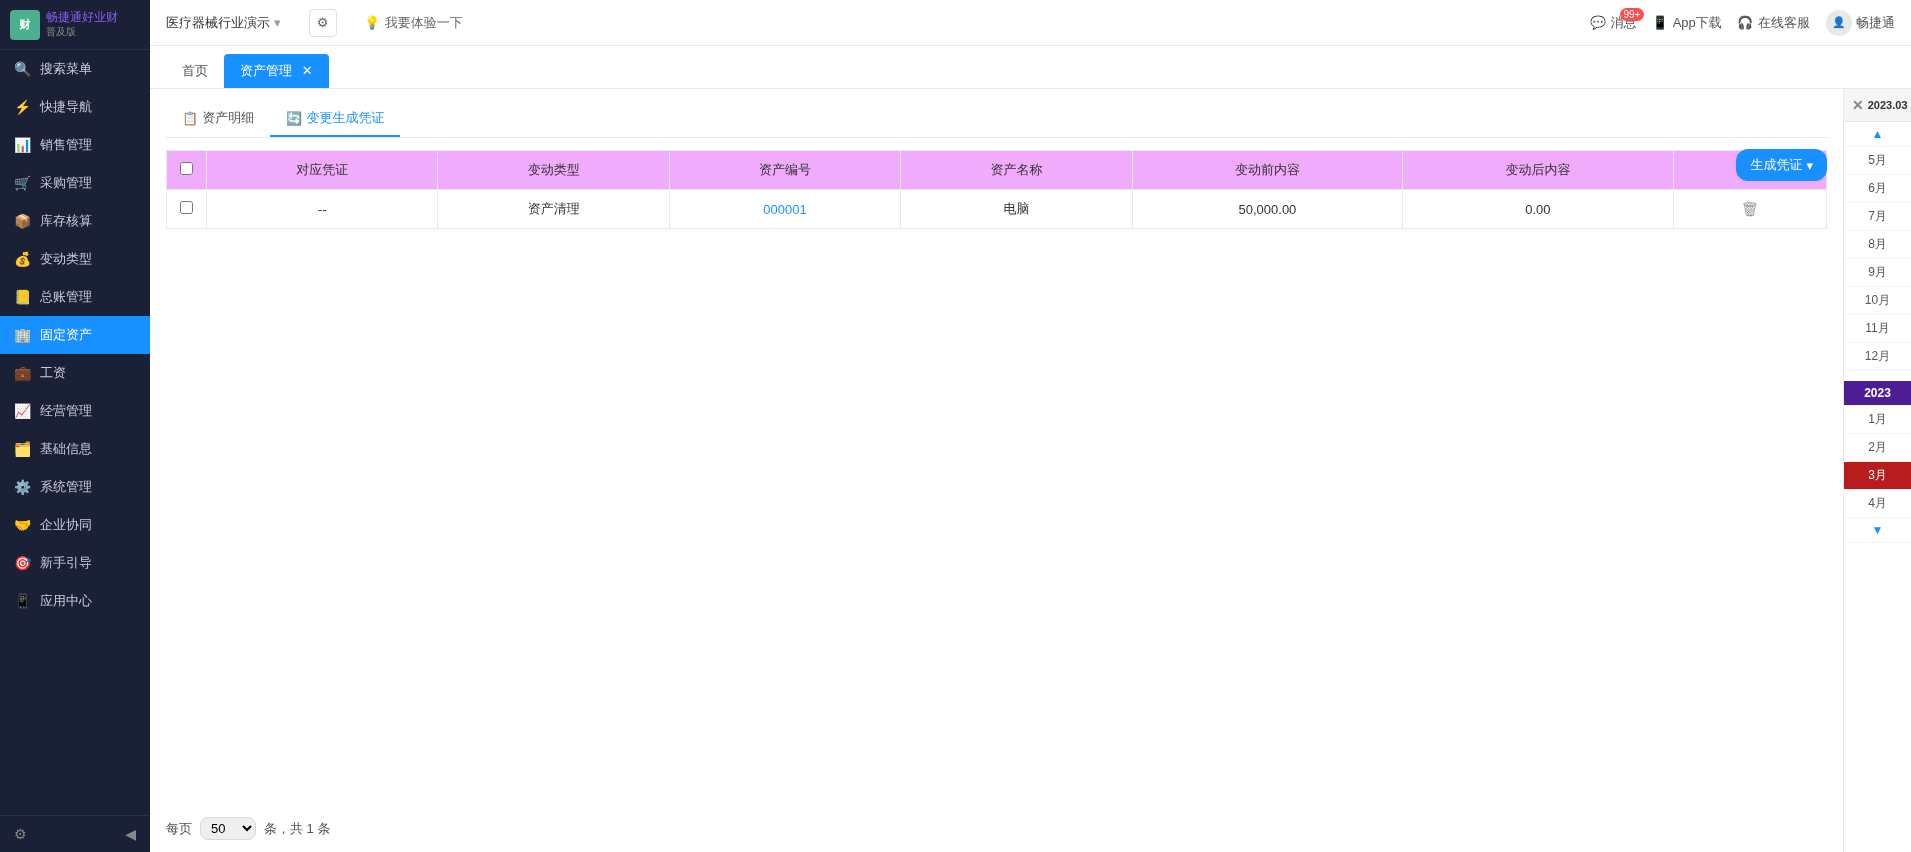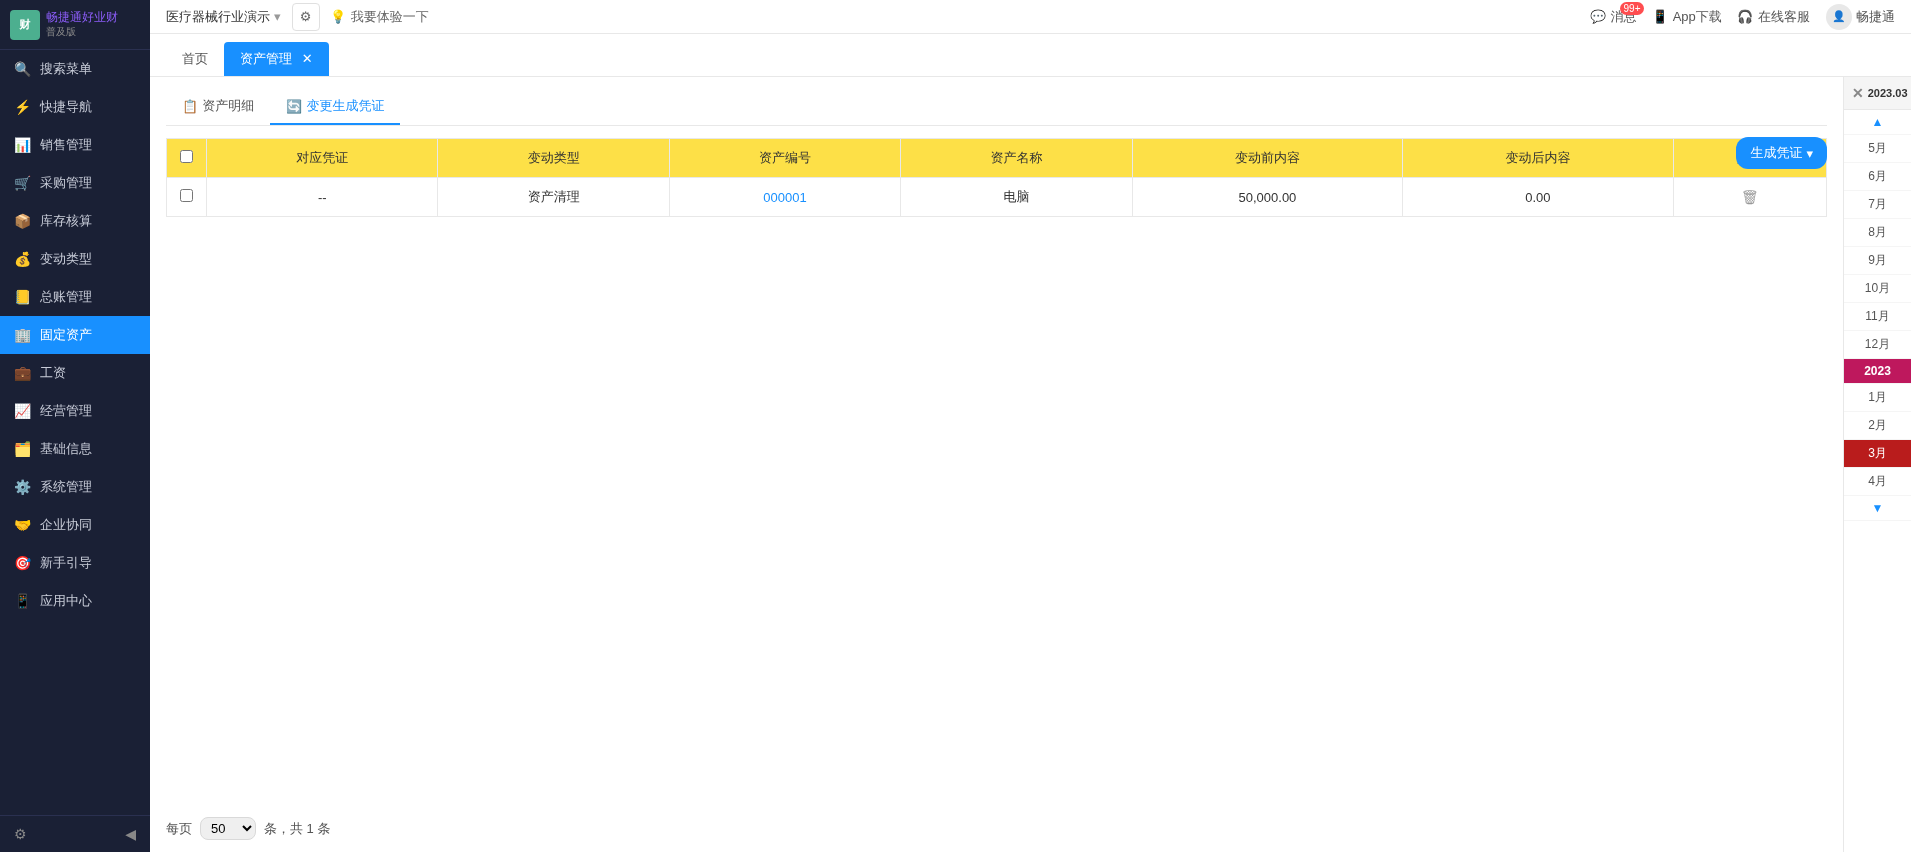--- a/index.html
+++ b/index.html
@@ -55,26 +55,26 @@
     .main {
       flex: 1;
       display: flex;
       flex-direction: column;
       overflow: hidden;
     }
 
     
     .topbar {
       background: white;
-      height: 34px;
+      height: 46px;
       display: flex;
       align-items: center;
       padding: 0 16px;
       border-bottom: 1px solid #e8e8e8;
-      gap: 11px;
+      gap: 28px;
     }
     .topbar-company {
       display: flex; align-items: center; gap: 4px;
       font-size: 13px; color: #333; cursor: pointer;
     }
     .topbar-gear {
       width: 28px; height: 28px;
       border: 1px solid #e0e0e0;
       border-radius: 4px;
       display: flex; align-items: center; justify-content: center;
@@ -164,21 +164,21 @@
       padding: 7px 14px; cursor: pointer; font-size: 13px;
       display: flex; align-items: center; gap: 4px;
     }
 
     
     .table-wrap { flex: 1; overflow: auto; }
     table {
       width: 100%; border-collapse: collapse;
     }
     th {
-      background: #fde047;
+      background: #f0abfc;
       border: 1px solid #e8e8e8;
       padding: 10px 12px;
       font-size: 13px;
       font-weight: 500;
       color: #333;
       text-align: center;
       white-space: nowrap;
     }
     td {
       border: 1px solid #e8e8e8;
@@ -231,21 +231,21 @@
     .cal-row {
       display: flex; align-items: center; justify-content: center;
       padding: 5px 0;
       font-size: 12px; color: #555; cursor: pointer;
       border-bottom: 1px solid #f5f5f5;
     }
     .cal-row.active {
       background: #b91c1c; color: white; border-radius: 0;
     }
     .cal-row.year-row {
-      background: #be185d; color: white; font-weight: bold;
+      background: #4c1d95; color: white; font-weight: bold; margin-top: 10px;
     }
   </style>
 </head>
 <body>
 
 <div class="sidebar">
   <div class="sidebar-logo">
     <div class="sidebar-logo-icon">
       <span>财</span>
     </div>

